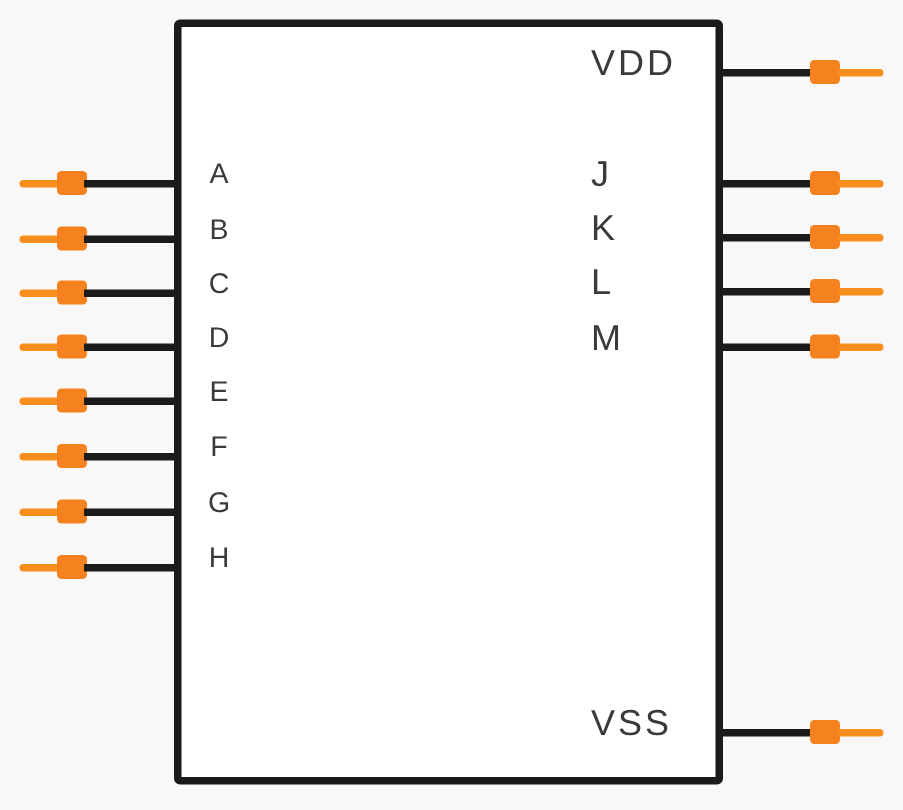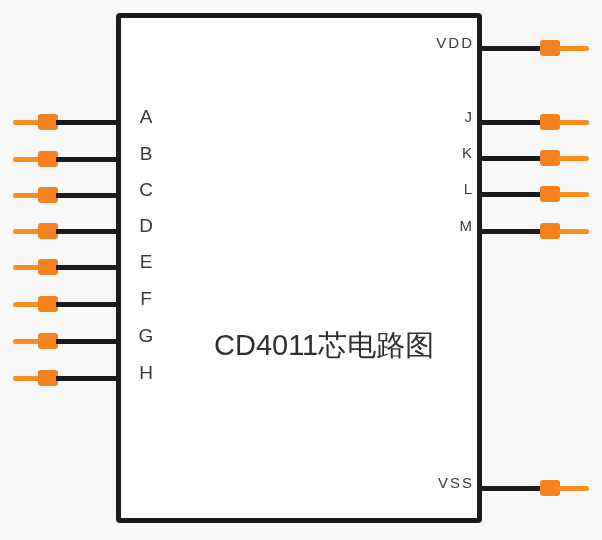--- a/index.html
+++ b/index.html
@@ -60,23 +60,23 @@
   }
   .pin-right .connector{
     left:540px;top:-8px;width:20px;height:16px;
     background:var(--connector-orange);border-radius:3px;
   }
   .pin-right .lead{
     left:558px;top:-2.5px;width:31px;height:5px;
     background:var(--lead-orange);border-radius:3px;
   }
   .pin-right .pin-label{
-    left:408px;top:-16px;width:66px;height:22px;
-    line-height:22px;text-align:right;
-    font-size:15px;letter-spacing:2px;color:var(--text);
+    left:394px;top:-16px;width:66px;height:22px;
+    line-height:22px;
+    font-size:24px;letter-spacing:2px;color:var(--text);
   }
   .chip-title{
     position:absolute;
     left:214px;top:328px;
     width:210px;height:34px;
     line-height:34px;
     font-size:29px;
     color:#2F2F2F;
     white-space:nowrap;
   }
@@ -167,15 +167,14 @@
     <span class="connector"></span>
     <span class="lead"></span>
   </div>
   <div class="pin pin-right" style="top:488px">
     <span class="pin-label">VSS</span>
     <span class="wire"></span>
     <span class="connector"></span>
     <span class="lead"></span>
   </div>
 
-  <div class="chip-title">CD4011芯电路图</div>
 
 </div>
 
 </body></html>

